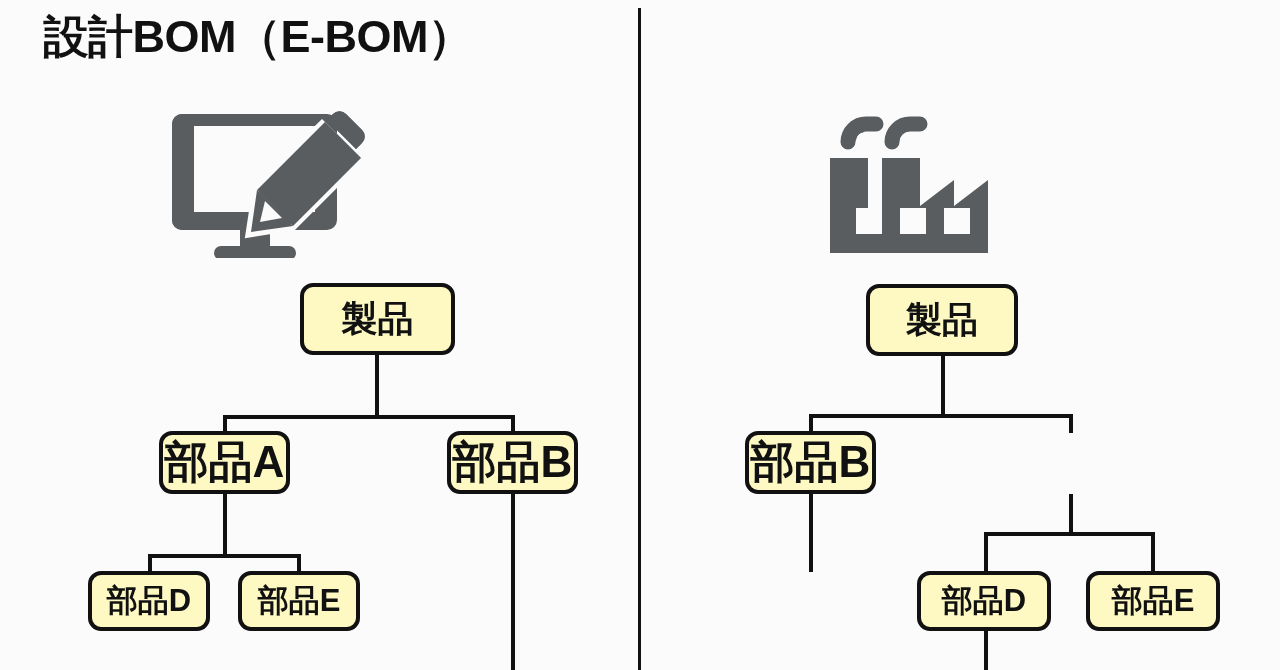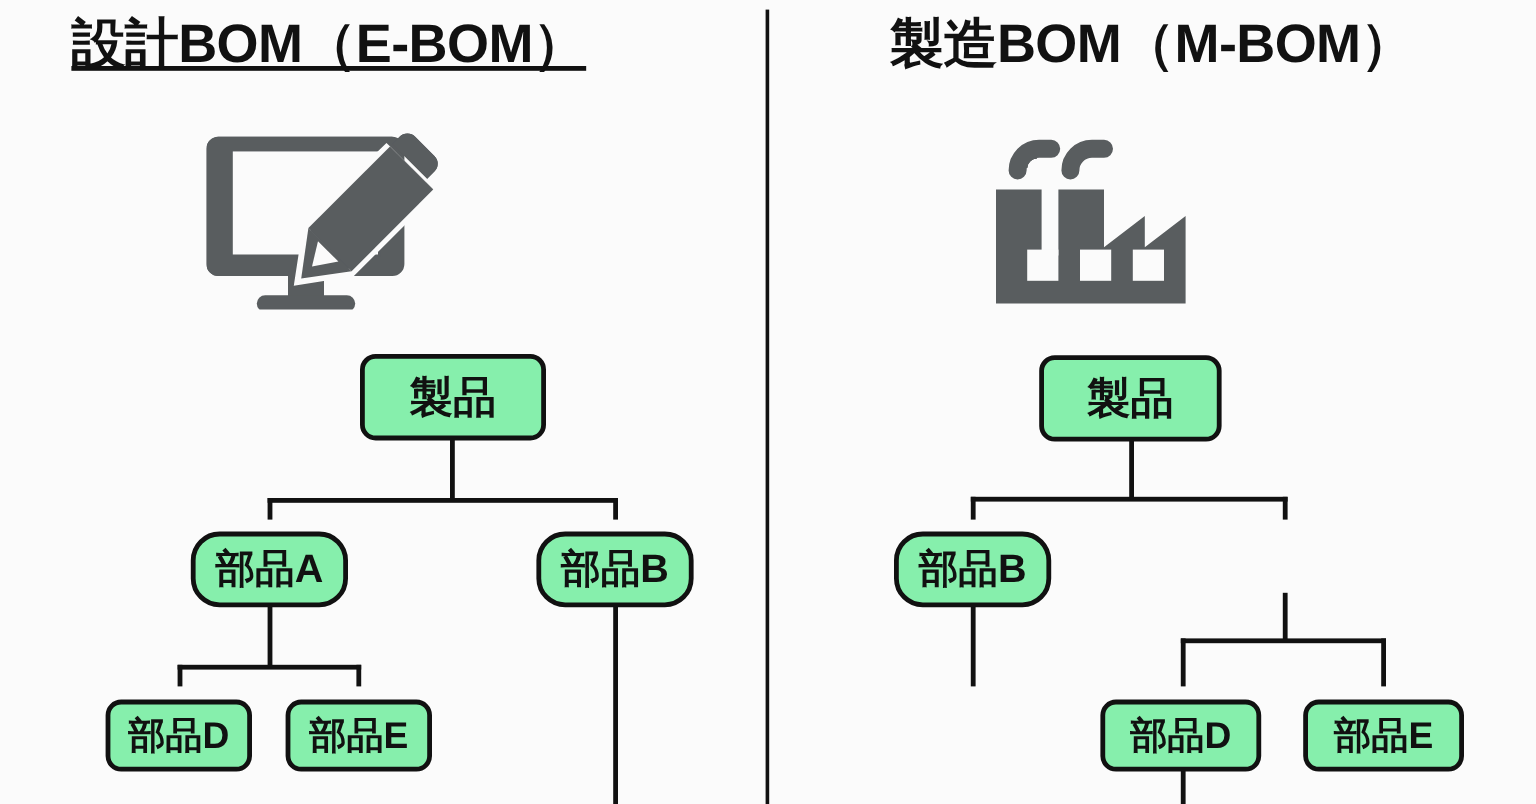--- a/index.html
+++ b/index.html
@@ -22,21 +22,21 @@
     position: absolute;
     top: 6px;
     text-align: center;
     font-size: 45px;
     font-weight: 700;
     letter-spacing: -0.5px;
     color: #111111;
     white-space: nowrap;
     line-height: 62px;
   }
-  #title-left  { left: 16px;   width: 516px; text-decoration: underline; }
+  #title-left  { left: 0;   width: 516px; }
   #title-right { left: 640px; width: 640px; }
 
   #center-divider {
     position: absolute;
     left: 638px;
     top: 8px;
     width: 3px;
     height: 662px;
     background: #111111;
   }
@@ -44,54 +44,52 @@
   
   .icon-wrap {
     position: absolute;
   }
   .icon-wrap svg { display: block; }
 
   
   .node {
     position: absolute;
     box-sizing: border-box;
-    background: #86efac;
+    background: #fef9c3;
     border: 4px solid #111111;
     border-radius: 13px;
     display: flex;
     align-items: center;
     justify-content: center;
     color: #111111;
     font-weight: 700;
     letter-spacing: 0px;
     white-space: nowrap;
-    margin-top: 12px;
   }
   .node .lbl { display: inline-block; }
   .node.sz-root  { font-size: 36px; }
-  .node.sz-mid   { font-size: 33px; border-radius: 24px; }
+  .node.sz-mid   { font-size: 44px; }
   .node.sz-leaf  { font-size: 31px; align-items: center; }
   .node.sz-small { font-size: 30px; }
 
   
   .conn {
     position: absolute;
     background: #111111;
   }
   .conn-v { width: 4px; }
   .conn-h { height: 4px; }
 </style>
 </head>
 <body>
 
 <div id="canvas">
 
   <div class="panel-title" id="title-left">設計BOM（E-BOM）</div>
 
-  <div class="panel-title" id="title-right">製造BOM（M-BOM）</div>
 
   <div id="center-divider"></div>
 
   <div class="icon-wrap" style="left:172px; top:108px;">
     <svg width="200" height="150" viewBox="0 0 200 150" aria-hidden="true">
       <g fill="#595d5f">
 
         <path d="M10 6 h145 v18 h-12 v-6 H22 v86 h121 v-12 h12 v30 H10 a10 10 0 0 1 -10 -10 V16 a10 10 0 0 1 10 -10 z
                  M155 6 h0 z"></path>
 

